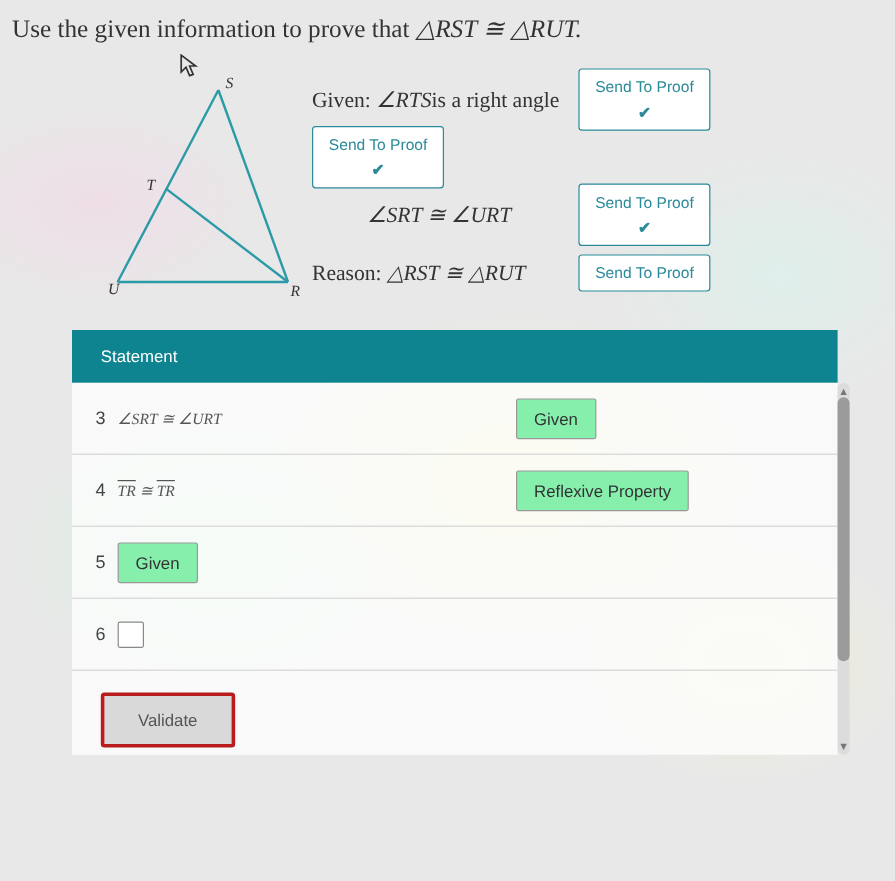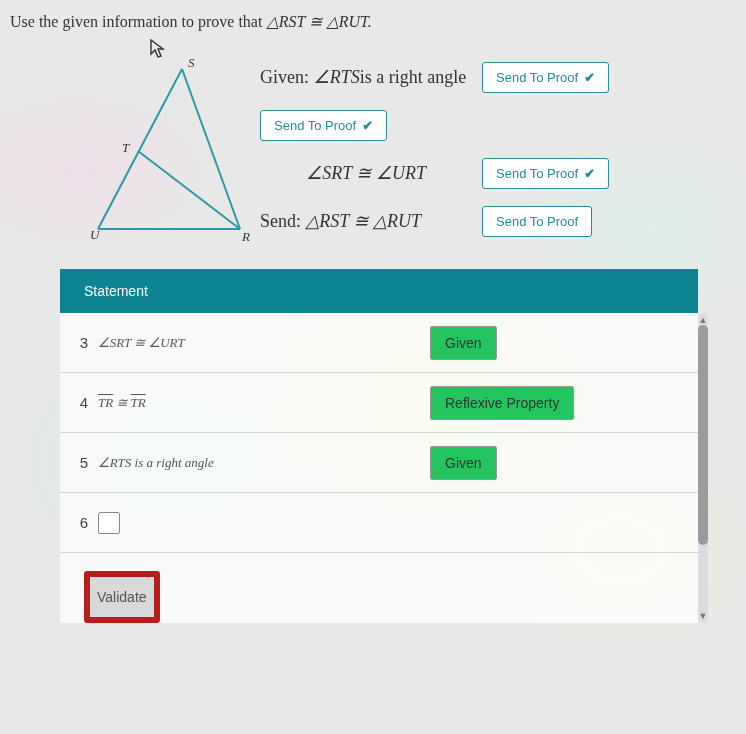--- a/index.html
+++ b/index.html
@@ -20,21 +20,21 @@
         radial-gradient(ellipse 200px 150px at 620px 550px, rgba(255,255,180,0.3), transparent 70%),
         radial-gradient(ellipse 200px 120px at 80px 170px, rgba(255,200,230,0.3), transparent 70%),
         radial-gradient(ellipse 200px 150px at 650px 230px, rgba(200,255,240,0.3), transparent 70%);
       pointer-events: none;
     }
     .content {
       position: relative;
       padding: 12px 10px;
     }
     .instruction {
-      font-size: 16px;
+      font-size: 21px;
       color: #333;
       margin-bottom: 8px;
       font-family: Georgia, serif;
     }
     .instruction .math { font-style: italic; font-family: Georgia, serif; }
     .top-area {
       display: flex;
       margin-bottom: 18px;
     }
     .diagram-col {
@@ -71,20 +71,21 @@
       background: #fff;
       color: #2a8a99;
       padding: 7px 13px;
       font-size: 13px;
       border-radius: 3px;
       cursor: pointer;
       display: inline-flex;
       align-items: center;
       gap: 6px;
       font-family: Arial, sans-serif;
+      flex-direction: column;
     }
     .send-btn .check {
       color: #2a8a99;
       font-weight: bold;
     }
     .table-wrap {
       margin: 0 38px 0 50px;
       position: relative;
     }
     .thead {
@@ -114,44 +115,44 @@
       width: 332px;
       font-size: 13px;
       color: #555;
       font-family: Georgia, serif;
       font-style: italic;
     }
     .td-reason { flex: 1; }
     .reason-box {
       display: inline-block;
       border: 1px solid #999;
-      background: #22c55e;
+      background: #86efac;
       padding: 8px 14px;
       font-size: 14px;
       color: #333;
       border-radius: 2px;
       font-family: Arial, sans-serif;
     }
     .statement-input {
       display: inline-block;
       width: 22px;
       height: 22px;
       border: 1.5px solid #888;
       background: #fff;
       border-radius: 2px;
       vertical-align: middle;
     }
     .validate-row {
       padding: 18px 0 18px 24px;
     }
     .validate-btn {
       background: #d9d9d9;
-      border: 6px solid #b91c1c;
+      border: 3px solid #b91c1c;
       color: #555;
-      padding: 12px 7px;
+      padding: 12px 28px;
       font-size: 14px;
       border-radius: 3px;
       cursor: pointer;
     }
     .scrollbar {
       position: absolute;
       right: -10px;
       top: 44px;
       bottom: 0;
       width: 10px;
@@ -225,21 +226,21 @@
         <div class="given-text" style="padding-left:46px;">
           <span class="math">∠SRT ≅ ∠URT</span>
         </div>
         <button class="send-btn">
           <span>Send To Proof</span>
           <span class="check">✔</span>
         </button>
       </div>
       <div class="given-row">
         <div class="given-text">
-          <span>Send:</span>
+          <span>Reason:</span>
           <span class="math">△RST ≅ △RUT</span>
         </div>
         <button class="send-btn">
           <span>Send To Proof</span>
         </button>
       </div>
     </div>
   </div>
 
   <div class="table-wrap">
@@ -255,21 +256,20 @@
       </div>
 
       <div class="trow">
         <div class="td-num">4</div>
         <div class="td-stmt"><span class="overline">TR</span> ≅ <span class="overline">TR</span></div>
         <div class="td-reason"><span class="reason-box">Reflexive Property</span></div>
       </div>
 
       <div class="trow">
         <div class="td-num">5</div>
-        <div class="td-stmt">∠RTS is a right angle</div>
         <div class="td-reason"><span class="reason-box">Given</span></div>
       </div>
 
       <div class="trow">
         <div class="td-num">6</div>
         <div class="td-stmt">
           <span class="statement-input"></span>
         </div>
       </div>
 

